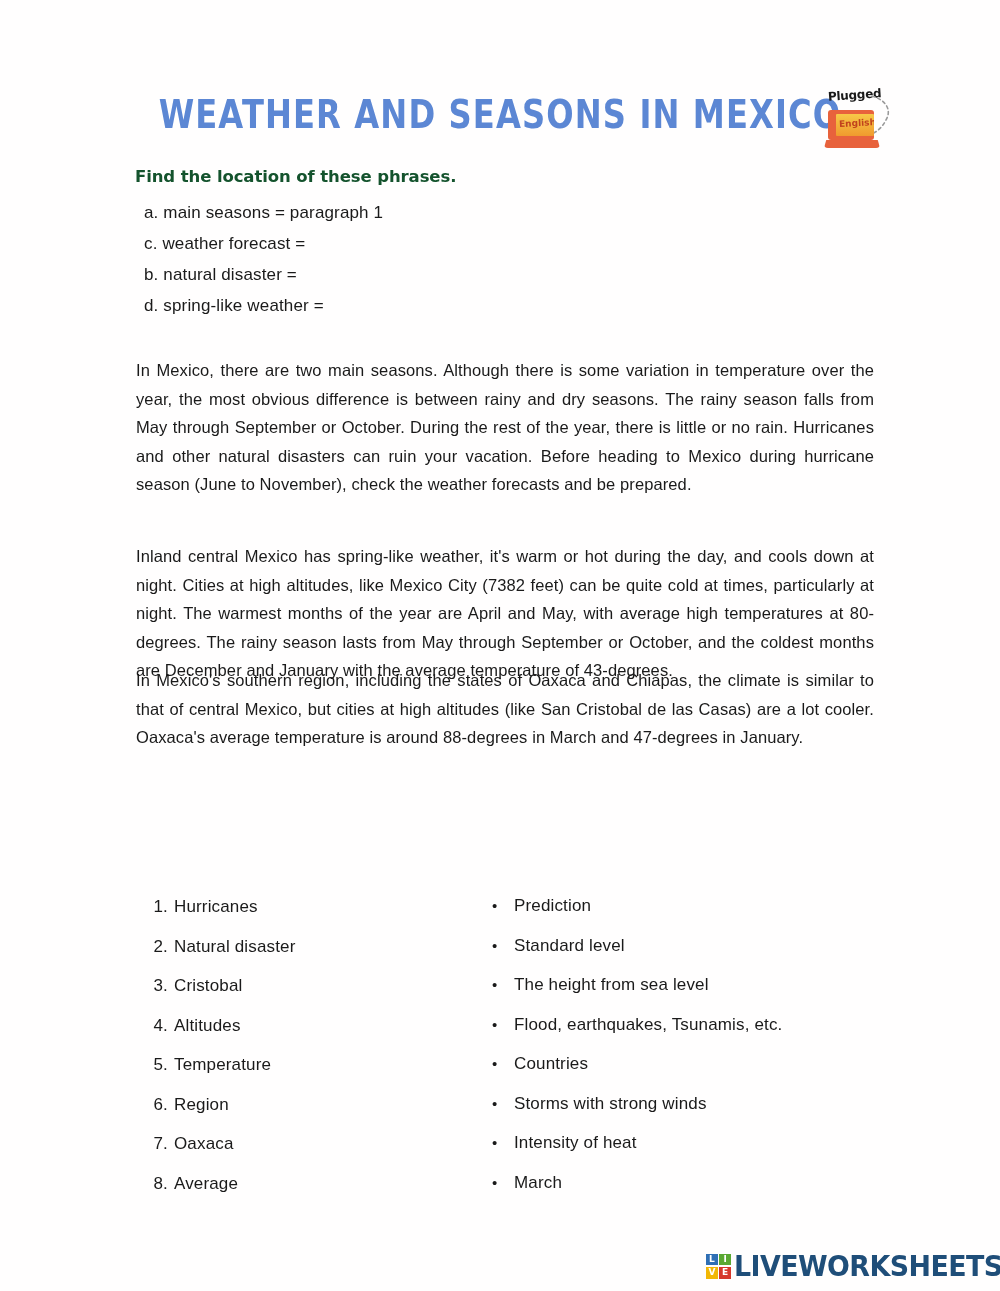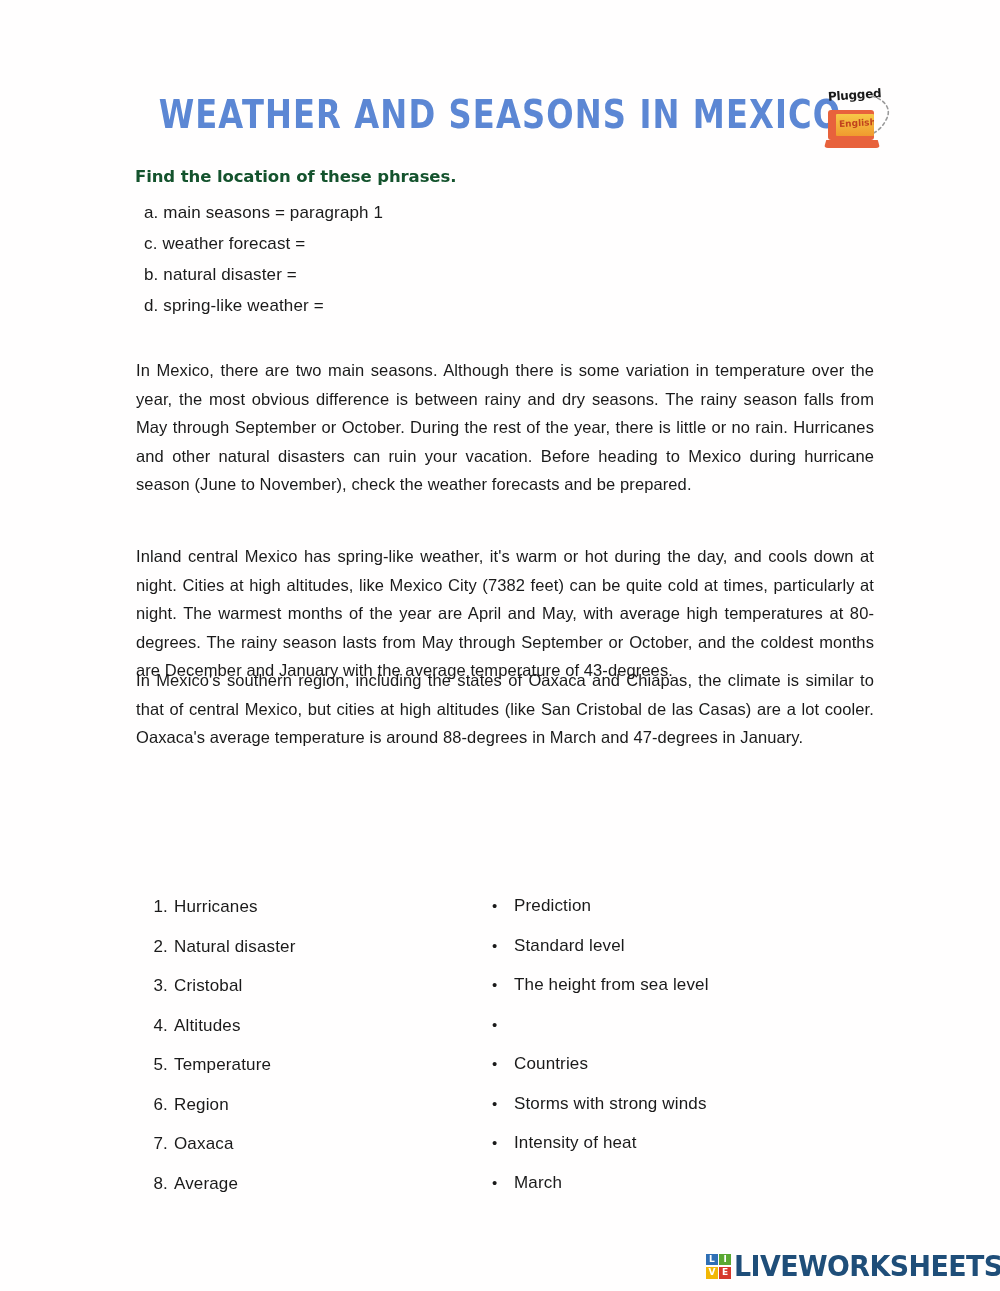--- a/index.html
+++ b/index.html
@@ -312,20 +312,21 @@
     <div class="match-row">
       <span class="bullet-dot">•</span>
       <span>Standard level</span>
     </div>
     <div class="match-row">
       <span class="bullet-dot">•</span>
       <span>The height from sea level</span>
     </div>
     <div class="match-row">
       <span class="bullet-dot">•</span>
+      <span>Flood, earthquakes, Tsunamis, etc.</span>
     </div>
     <div class="match-row">
       <span class="bullet-dot">•</span>
       <span>Countries</span>
     </div>
     <div class="match-row">
       <span class="bullet-dot">•</span>
       <span>Storms with strong winds</span>
     </div>
     <div class="match-row">

